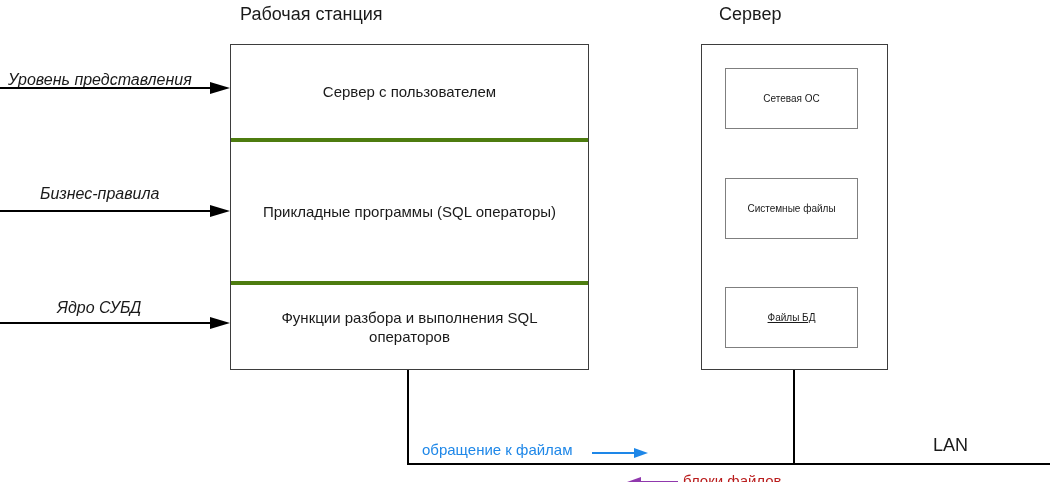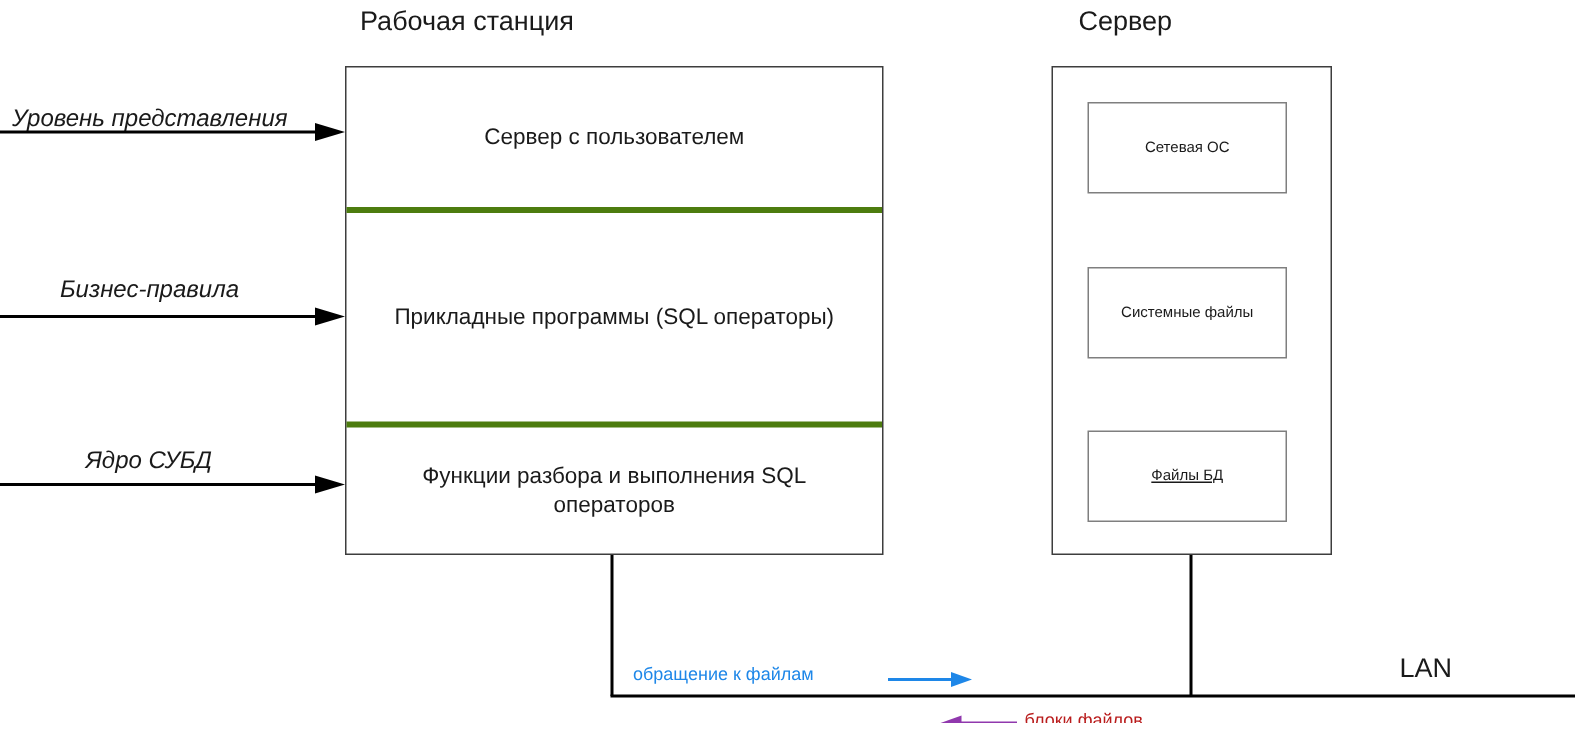--- a/index.html
+++ b/index.html
@@ -69,21 +69,21 @@
   .arrow { position: absolute; }
   .arrow .shaft { position: absolute; background: #000000; height: 2px; }
   .arrow .head { position: absolute; width: 0; height: 0; }
   .head-east {
     border-left: 20px solid #000000;
     border-top: 6px solid transparent;
     border-bottom: 6px solid transparent;
   }
   .blue { color: #1e87e8; }
   .purple { color: #b91c1c; }
-  .net-label { font-size: 12px; line-height: 17px; white-space: nowrap; }
+  .net-label { font-size: 15px; line-height: 17px; white-space: nowrap; }
   .blue-arrow .shaft { background: #1e87e8; top: 4px; left: 0; width: 44px; }
   .blue-arrow .head {
     left: 42px; top: 0;
     border-left: 14px solid #1e87e8;
     border-top: 5px solid transparent;
     border-bottom: 5px solid transparent;
   }
   .purple-arrow .shaft { background: #9038ad; top: 4px; left: 13px; width: 38px; }
   .purple-arrow .head {
     left: 0; top: 0;

